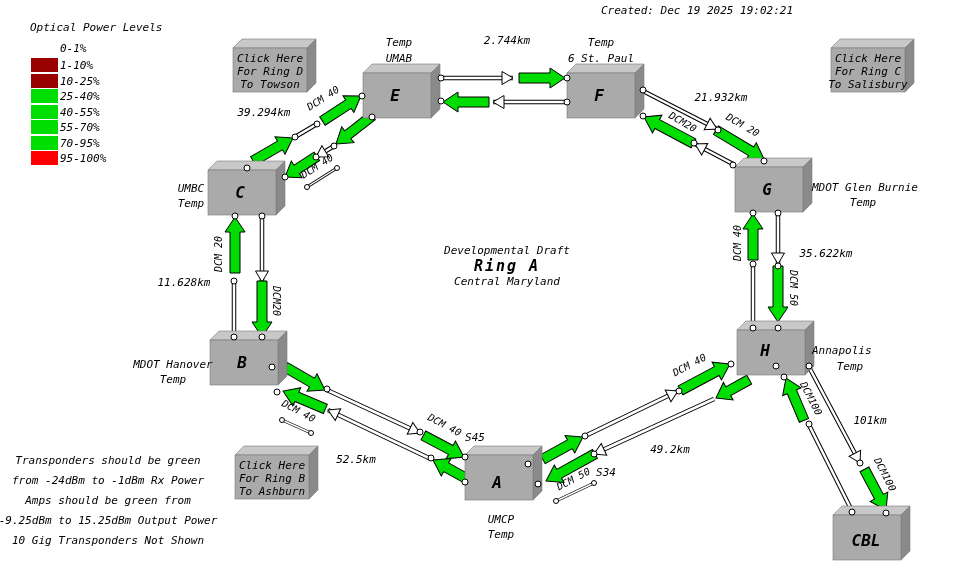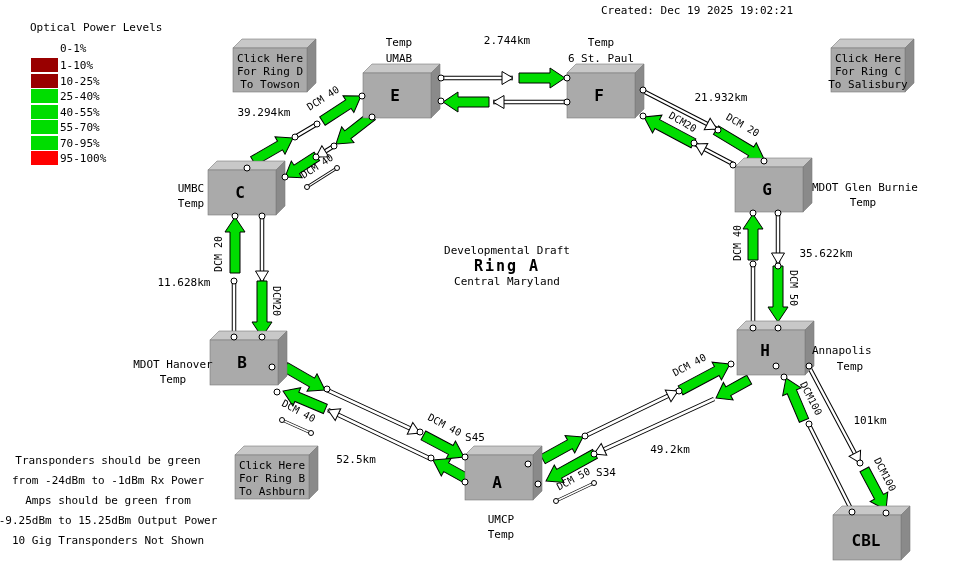--- a/index.html
+++ b/index.html
@@ -1,17 +1,17 @@
 <!DOCTYPE html>
 <html><head>
 <meta charset="utf-8">
 <style>
   html,body{margin:0;padding:0;background:#fff;}
   .stage{position:relative;width:980px;height:580px;background:#ffffff;overflow:hidden;
-         font-family:"DejaVu Sans Mono","Liberation Mono",monospace;}
+         font-family:"DejaVu Sans Mono","Liberation Mono",monospace;font-style:italic;}
   svg text{font-family:"DejaVu Sans Mono","Liberation Mono",monospace;fill:#000;}
   .t11{font-size:11px;}
   .t10{font-size:10px;}
   .letter{font-size:16px;font-weight:bold;}
   .ringa{font-size:15px;font-weight:bold;letter-spacing:2px;}
   .face-front{fill:#AAAAAA;stroke:#7a7a7a;stroke-width:0.6;}
   .face-top{fill:#C8C8C8;stroke:#7a7a7a;stroke-width:0.6;}
   .face-side{fill:#8A8A8A;stroke:#7a7a7a;stroke-width:0.6;}
   .tubeb{stroke:#000;stroke-width:4.5;}
   .tubew{stroke:#fff;stroke-width:2.5;}

